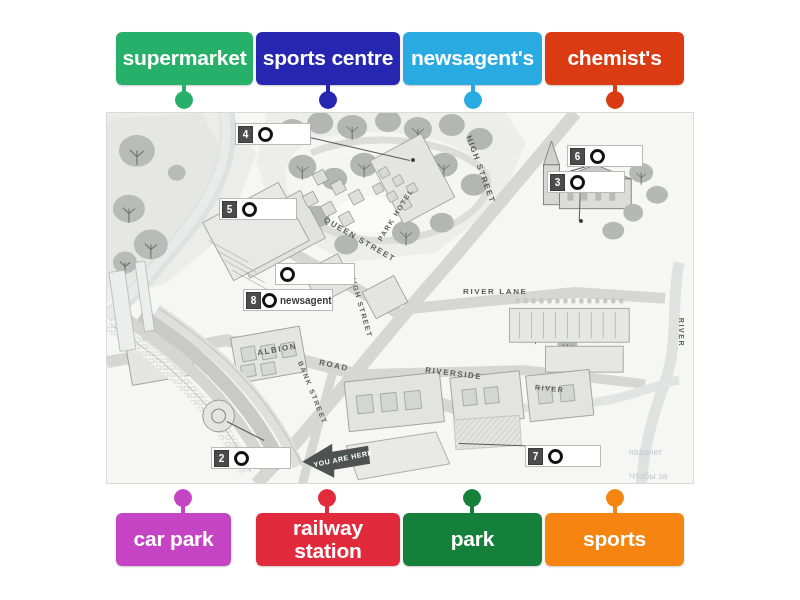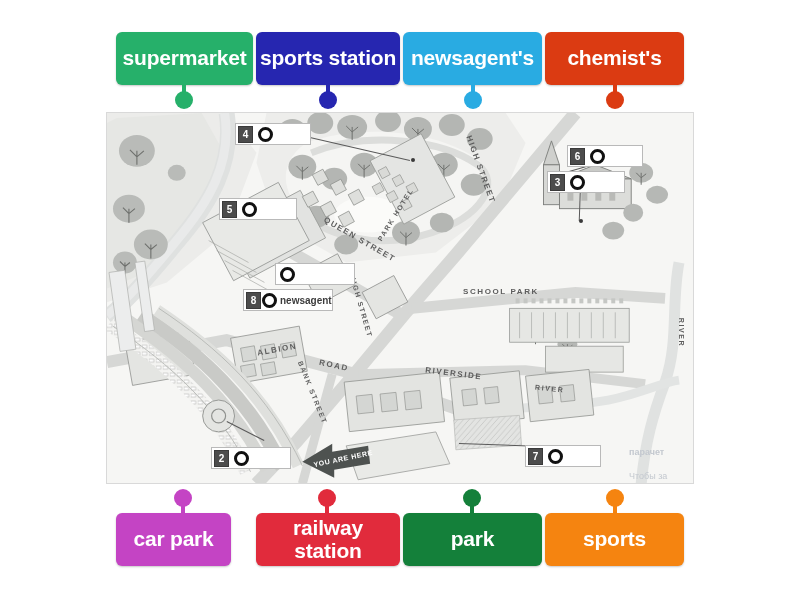--- a/index.html
+++ b/index.html
@@ -364,33 +364,33 @@
       <path d="M196 350 L226 332 L226 340 L262 334 L264 352 L228 358 L228 366 Z" fill="#4e5250"></path>
 
       <g fill="url(#hatch)" stroke="#b9bbb8" stroke-width="0.7">
         <rect x="348" y="308" width="66" height="30" transform="rotate(-4 348 308)"></rect>
       </g>
     </svg>
 
     <div class="street" style="left:212px; top:122px; transform:rotate(30deg);">QUEEN STREET</div>
     <div class="street" style="left:258px; top:98px; transform:rotate(-58deg); font-size:7px;">PARK HOTEL</div>
     <div class="street" style="left:338px; top:52px; transform:rotate(70deg);">HIGH STREET</div>
-    <div class="street" style="left:356px; top:174px;">SCHOOL PARK</div>
+    <div class="street" style="left:356px; top:174px;">RIVER LANE</div>
     <div class="street" style="left:222px; top:190px; transform:rotate(74deg); font-size:7px;">HIGH STREET</div>
     <div class="street" style="left:150px; top:232px; transform:rotate(-10deg);">ALBION</div>
     <div class="street" style="left:212px; top:248px; transform:rotate(12deg);">ROAD</div>
     <div class="street" style="left:318px; top:256px; transform:rotate(7deg);">RIVERSIDE</div>
     <div class="street" style="left:428px; top:272px; font-size:7px; transform:rotate(6deg);">RIVER</div>
     <div class="street" style="left:560px; top:216px; font-size:7px; transform:rotate(90deg);">RIVER</div>
     <div class="street" style="left:172px; top:276px; transform:rotate(68deg); font-size:7px;">BANK STREET</div>
 
     <div class="youarehere" style="left:206px; top:342px; transform:rotate(-12deg);">YOU ARE HERE</div>
 
     <div class="watermark" style="left:522px; top:320px;margin-top:38px;">Чтобы за</div>
-    <div class="watermark" style="left:522px; top:334px;font-weight:bold;">парачет</div>
+    <div class="watermark" style="left:522px; top:334px;">парачет</div>
 
     <div class="leader" style="left:190px; top:21px; width:116px; transform:rotate(13deg);"></div>
     <div class="pointdot" style="left:304px; top:45px;"></div>
 
     <div class="leader" style="left:144px; top:85px; width:16px; transform:rotate(77deg);"></div>
     <div class="pointdot" style="left:144px; top:100px;"></div>
 
     <div class="leader" style="left:462px; top:58px; width:44px; transform:rotate(-16deg);"></div>
     <div class="pointdot" style="left:458px; top:58px;"></div>
 
@@ -447,21 +447,21 @@
       <span class="num">7</span>
       <span class="ring"></span>
       <span class="answer"></span>
     </div>
   </div>
 
   <div class="tile" style="left:116px; top:32px; width:137px; height:53px; background:#26b06a;">supermarket</div>
   <div class="stem" style="left:182px; top:83px; height:15px; color:#26b06a;"></div>
   <div class="knob" style="left:175px; top:91px; color:#26b06a;"></div>
 
-  <div class="tile" style="left:256px; top:32px; width:144px; height:53px; background:#2626b0;">sports station</div>
+  <div class="tile" style="left:256px; top:32px; width:144px; height:53px; background:#2626b0;">sports centre</div>
   <div class="stem" style="left:326px; top:83px; height:15px; color:#2626b0;"></div>
   <div class="knob" style="left:319px; top:91px; color:#2626b0;"></div>
 
   <div class="tile" style="left:403px; top:32px; width:139px; height:53px; background:#29abe2;">newsagent's</div>
   <div class="stem" style="left:471px; top:83px; height:15px; color:#29abe2;"></div>
   <div class="knob" style="left:464px; top:91px; color:#29abe2;"></div>
 
   <div class="tile" style="left:545px; top:32px; width:139px; height:53px; background:#db3b12;">chemist's</div>
   <div class="stem" style="left:613px; top:83px; height:15px; color:#db3b12;"></div>
   <div class="knob" style="left:606px; top:91px; color:#db3b12;"></div>

